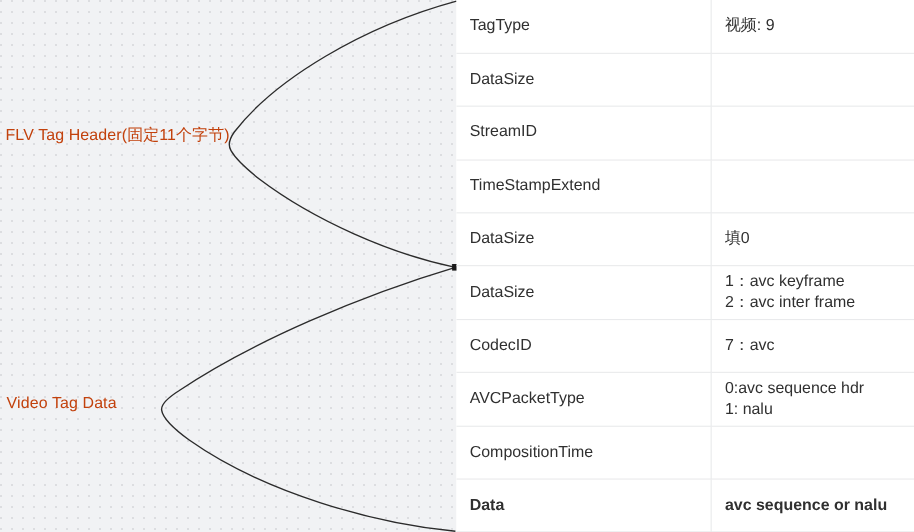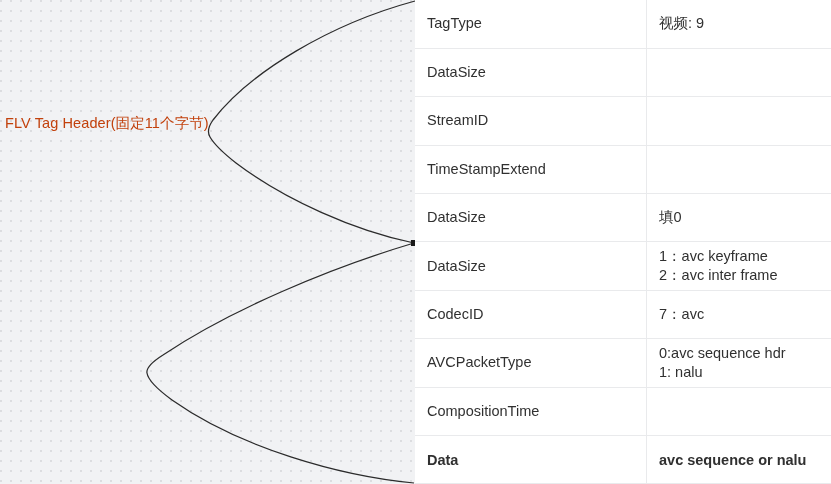--- a/index.html
+++ b/index.html
@@ -151,20 +151,21 @@
     <path class="brace-path" d="M 414 243
              C 330 268, 230 310, 163 355
              C 152 362, 146 368, 147 373
              C 148 380, 157 389, 172 400
              C 240 448, 340 476, 414 483"></path>
     <rect class="brace-node" x="411" y="240" width="6" height="6"></rect>
   </svg>
 
   <div class="grid-label" id="label-header">FLV Tag Header(固定11个字节)</div>
 
+  <div class="grid-label" id="label-data">Video Tag  Data</div>
 
   <div class="table-top-rule"></div>
 
   <table id="spec-table">
     <tbody>
       <tr>
         <td class="key-cell">TagType</td>
         <td class="val-cell">视频: 9</td>
       </tr>
       <tr>

